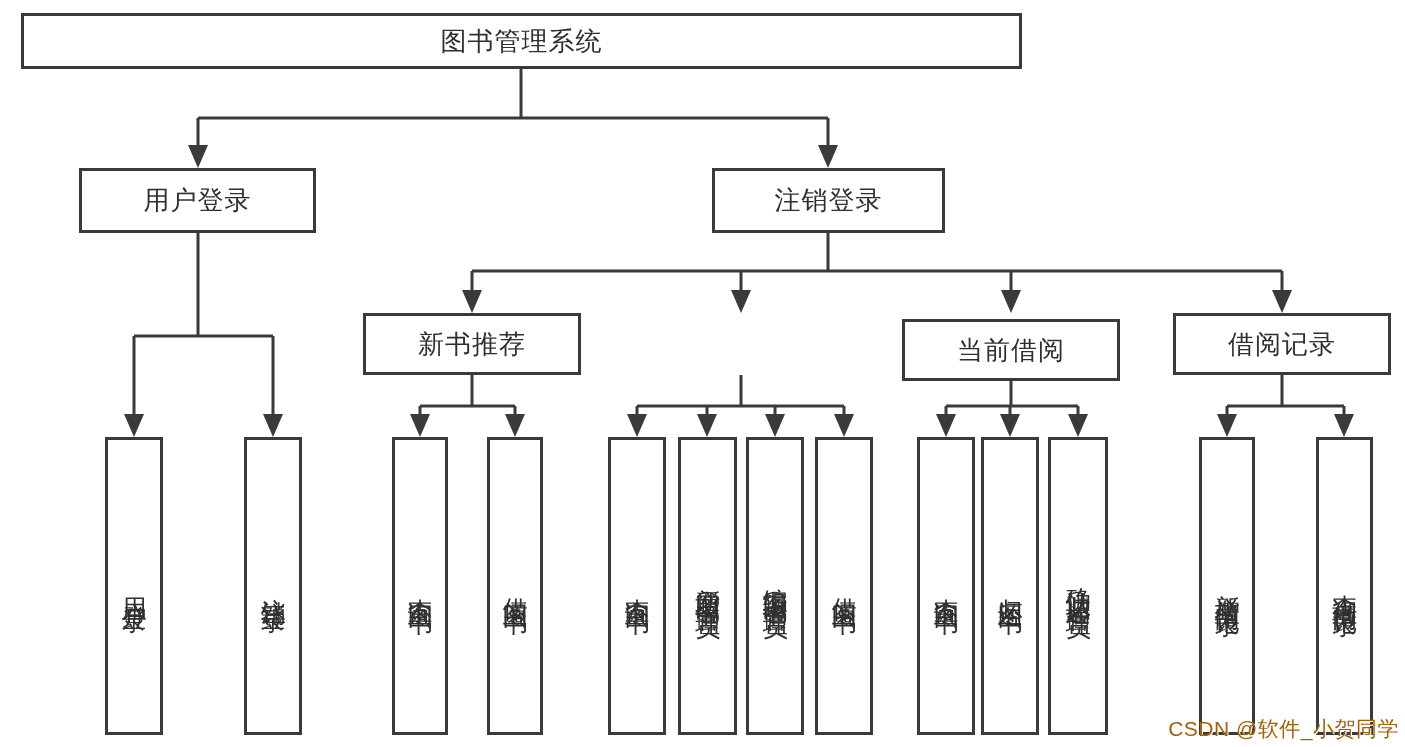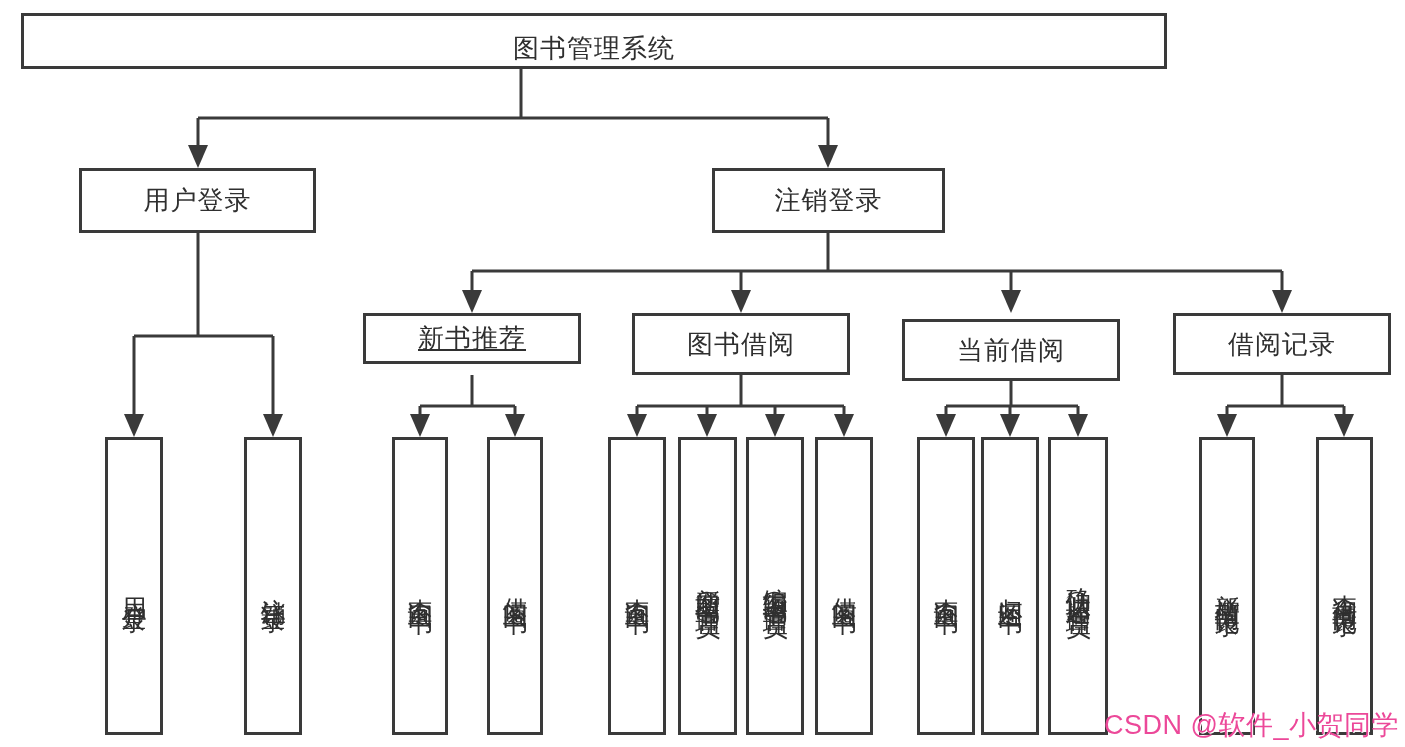--- a/index.html
+++ b/index.html
@@ -32,22 +32,22 @@
     text-orientation: mixed;
     font-size: 25px;
     letter-spacing: 4px;
     line-height: 1.1;
     white-space: nowrap;
   }
   .watermark {
     position: absolute;
     right: 6px;
     bottom: 4px;
-    font-size: 27px;
-    color: #ec4899;
+    font-size: 21px;
+    color: #a16207;
     letter-spacing: 0.5px;
     text-shadow: 1px 1px 0 #ffffff;
     white-space: nowrap;
   }
 </style>
 </head>
 <body>
 
 <div class="canvas">
 
@@ -85,36 +85,33 @@
       <polygon points="765,414 785,414 775,437"></polygon>
       <polygon points="834,414 854,414 844,437"></polygon>
       <polygon points="936,414 956,414 946,437"></polygon>
       <polygon points="1000,414 1020,414 1010,437"></polygon>
       <polygon points="1068,414 1088,414 1078,437"></polygon>
       <polygon points="1217,414 1237,414 1227,437"></polygon>
       <polygon points="1334,414 1354,414 1344,437"></polygon>
     </g>
   </svg>
 
-  <div class="node" style="left:21px; top:13px; width:1146px; height:56px;align-items:flex-end;">
+  <div class="node" style="left:21px; top:13px; width:1001px; height:56px;">
     <span class="h-label">图书管理系统</span>
   </div>
 
   <div class="node" style="left:79px; top:168px; width:237px; height:65px;">
     <span class="h-label">用户登录</span>
   </div>
   <div class="node" style="left:712px; top:168px; width:233px; height:65px;">
     <span class="h-label">注销登录</span>
   </div>
 
-  <div class="node" style="left:363px; top:313px; width:218px; height:51px;text-decoration:underline;">
+  <div class="node" style="left:363px; top:313px; width:218px; height:62px;">
     <span class="h-label">新书推荐</span>
-  </div>
-  <div class="node" style="left:632px; top:313px; width:218px; height:62px;">
-    <span class="h-label">图书借阅</span>
   </div>
   <div class="node" style="left:902px; top:313px; width:218px; height:62px;margin-top:6px;">
     <span class="h-label">当前借阅</span>
   </div>
   <div class="node" style="left:1173px; top:313px; width:218px; height:62px;text-align:right;">
     <span class="h-label">借阅记录</span>
   </div>
 
   <div class="node leaf" style="left:105px; top:437px; width:58px; height:298px;">
     <span class="v-label">用户登录</span>

